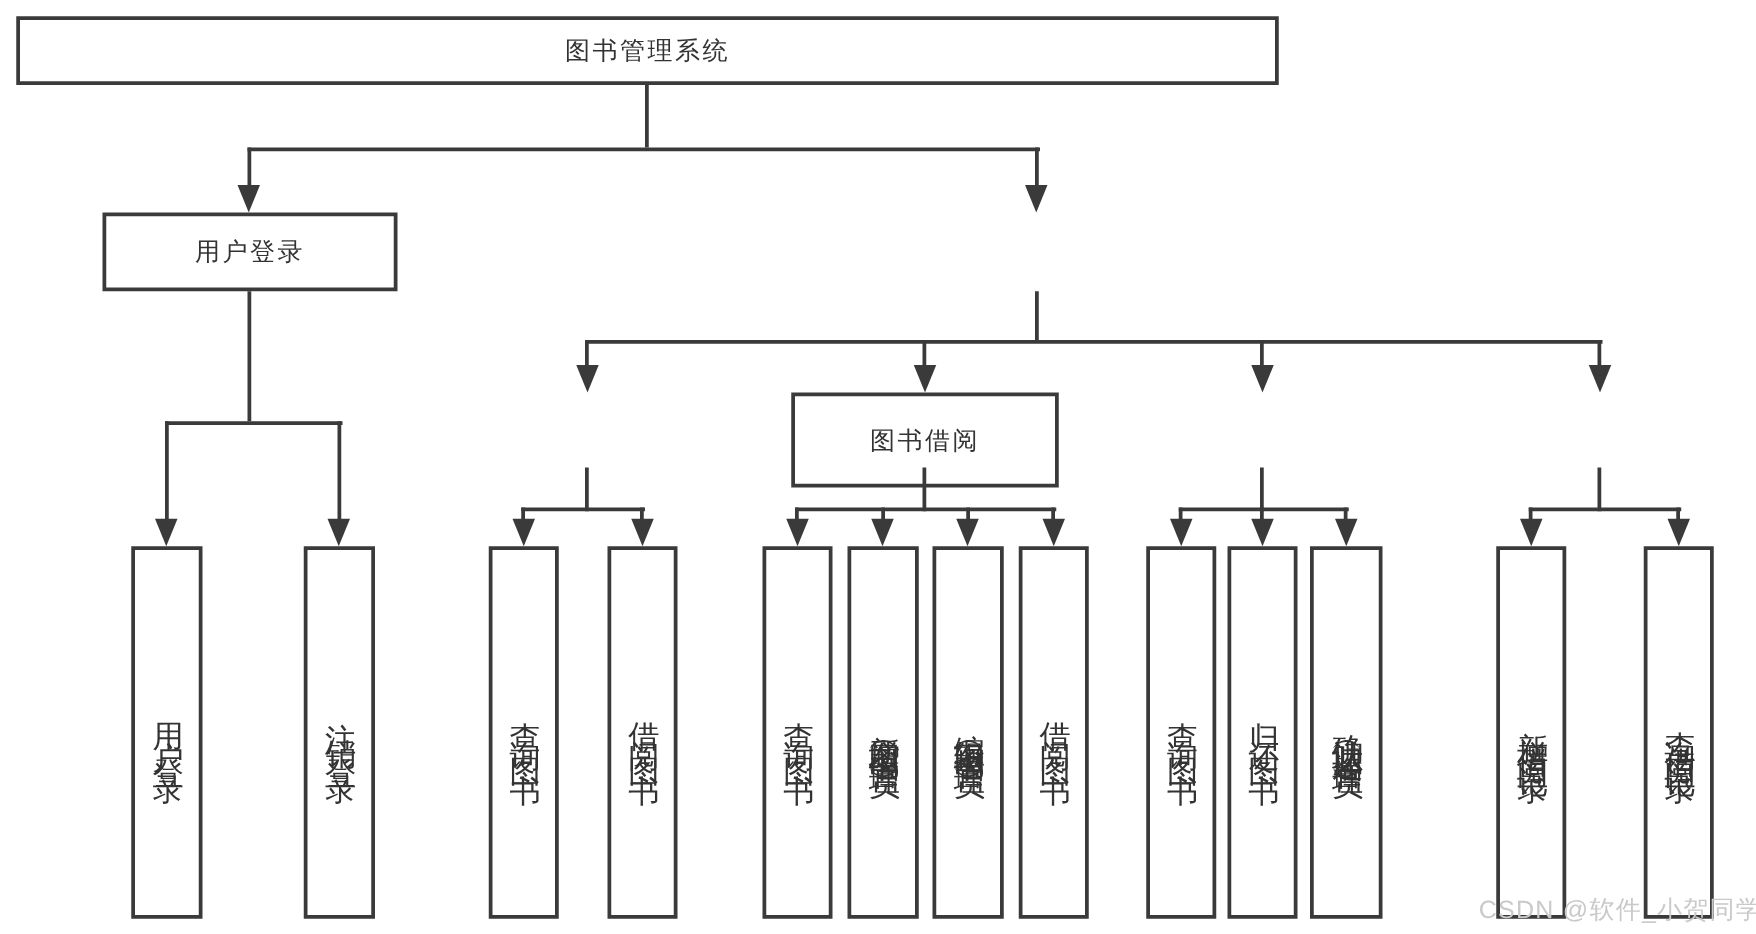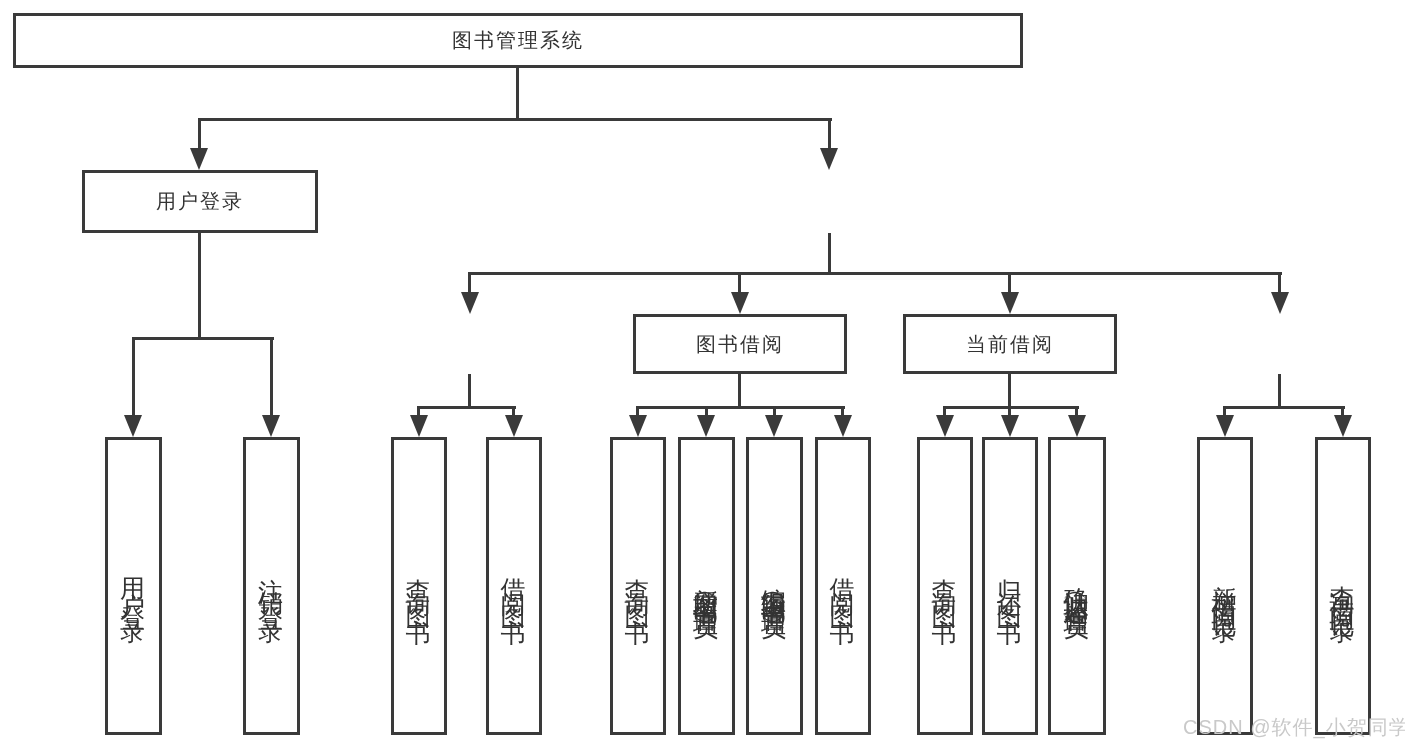--- a/index.html
+++ b/index.html
@@ -19,20 +19,21 @@
   }
   .box {
     position: absolute;
     box-sizing: border-box;
     border: 3px solid var(--line, #3a3a3a);
     background: #ffffff;
     color: var(--text, #333333);
     display: flex;
     align-items: center;
     justify-content: center;
+    font-family: Liberation Serif, serif;
   }
   .hbox {
     font-size: 20px;
     letter-spacing: 2px;
     white-space: nowrap;
   }
   .vbox {
     writing-mode: vertical-rl;
     text-orientation: mixed;
     font-size: 25px;
@@ -98,22 +99,21 @@
   <div class="hline" style="left:468px; top:272px; width:814px;"></div>
   <div class="vline" style="left:468px; top:272px; height:22px;"></div>
   <div class="arr" style="left:461px; top:292px;"></div>
   <div class="vline" style="left:738px; top:272px; height:22px;"></div>
   <div class="arr" style="left:731px; top:292px;"></div>
   <div class="vline" style="left:1008px; top:272px; height:22px;"></div>
   <div class="arr" style="left:1001px; top:292px;"></div>
   <div class="vline" style="left:1278px; top:272px; height:22px;"></div>
   <div class="arr" style="left:1271px; top:292px;"></div>
 
-  <div class="box hbox" style="left:633px; top:314px; width:214px; height:60px;">图书借阅</div>
-  <div class="box hbox" style="left:903px; top:314px; width:214px; height:60px;">当前借阅</div>
+  <div class="box hbox" style="left:633px; top:314px; width:214px; height:76px;">图书借阅</div>
 
   <div class="vline" style="left:468px; top:374px; height:35px;"></div>
   <div class="hline" style="left:417px; top:406px; width:99px;"></div>
   <div class="vline" style="left:417px; top:406px; height:11px;"></div>
   <div class="arr" style="left:410px; top:415px;"></div>
   <div class="vline" style="left:512px; top:406px; height:11px;"></div>
   <div class="arr" style="left:505px; top:415px;"></div>
 
   <div class="vline" style="left:738px; top:374px; height:35px;"></div>
   <div class="hline" style="left:636px; top:406px; width:209px;"></div>

